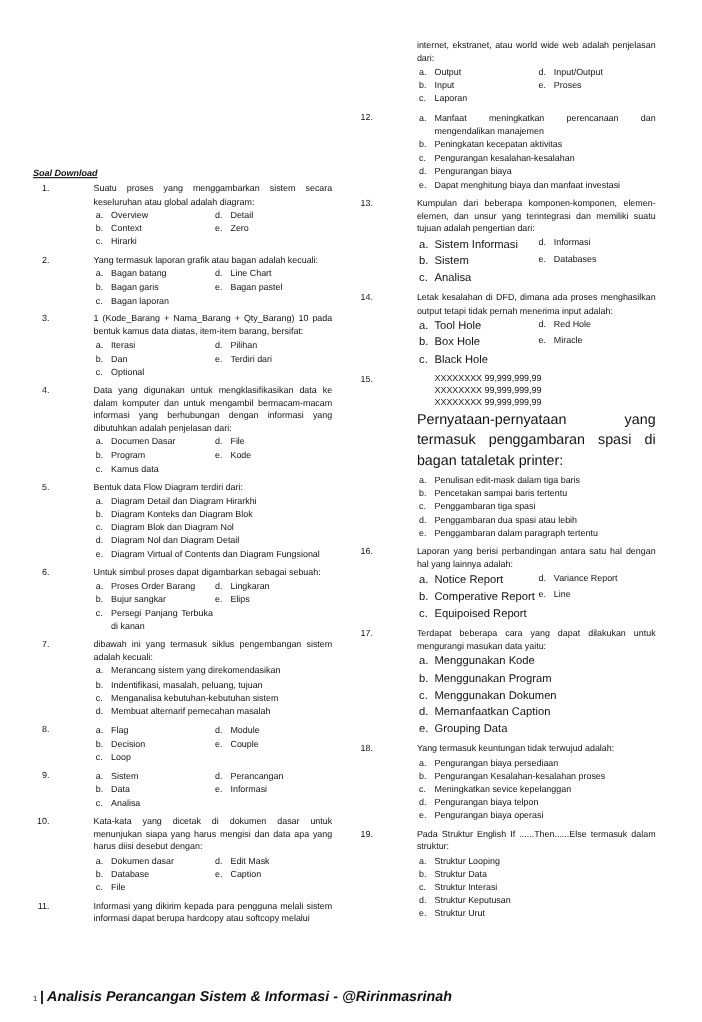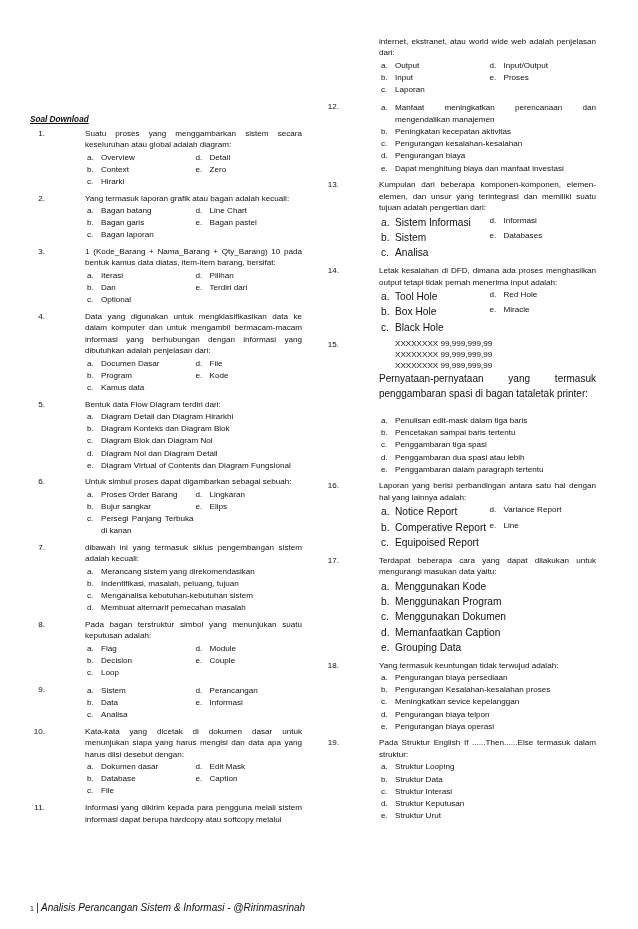--- a/index.html
+++ b/index.html
@@ -84,43 +84,43 @@
     padding-left: 2px;
     box-sizing: border-box;
   }
   .opt .txt {
     flex: 1 1 auto;
   }
   .opt.big .lab, .opt.big .txt {
     font-size: 10.2px;
   }
   .plain {
-    font-size: 10px;
+    font-size: 13px;
     line-height: 1.45;
-    margin: 0 0 14px 0;
+    margin: 0 0 2px 0;
   }
   .numlines {
     font-size: 8.1px;
     line-height: 1.35;
     padding-left: 16px;
   }
   .footer {
     position: absolute;
     left: 30px;
     bottom: 16px;
     font-size: 7.6px;
     color: #111;
   }
   .footer .pg {
     font-size: 7px;
   }
   .footer .ftxt {
-    font-weight: normal;
+    font-weight: bold;
     font-style: italic;
-    font-size: 10px;
+    font-size: 13px;
   }
 </style>
 </head>
 <body>
 
 <div class="page">
 
   <div class="columns">
 
     <div class="col">
@@ -362,21 +362,20 @@
                     <span class="lab">d.</span>
                     <span class="txt">Membuat alternarif pemecahan masalah</span>
                   </div>
                 </div>
               </div>
             </div>
           </li>
           <li class="q">
             <span class="num">8.</span>
             <div class="qbody">
-              <span class="qtext">Pada bagan terstruktur simbol yang menunjukan suatu keputusan adalah:</span>
               <div class="opts">
                 <div class="optrow">
                   <div class="opt">
                     <span class="lab">a.</span>
                     <span class="txt">Flag</span>
                   </div>
                   <div class="opt">
                     <span class="lab">d.</span>
                     <span class="txt">Module</span>
                   </div>

